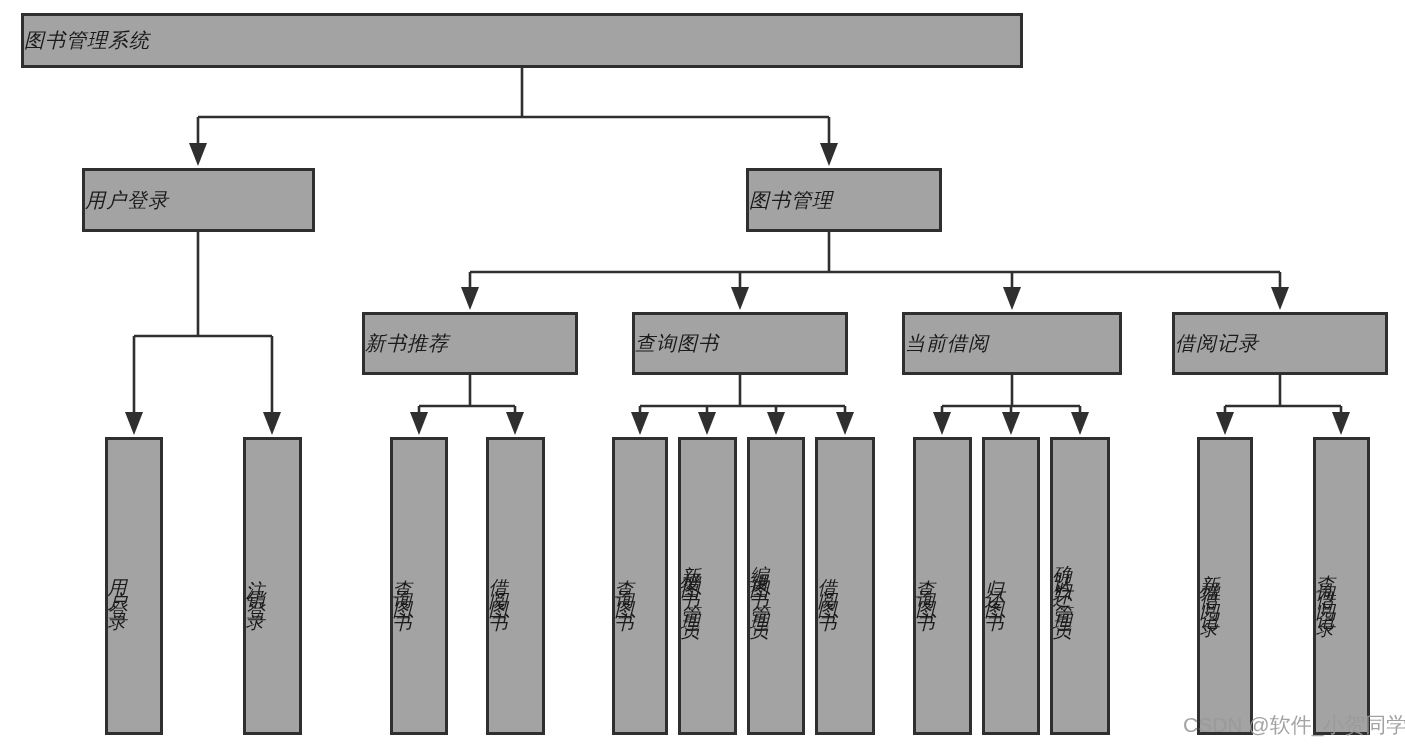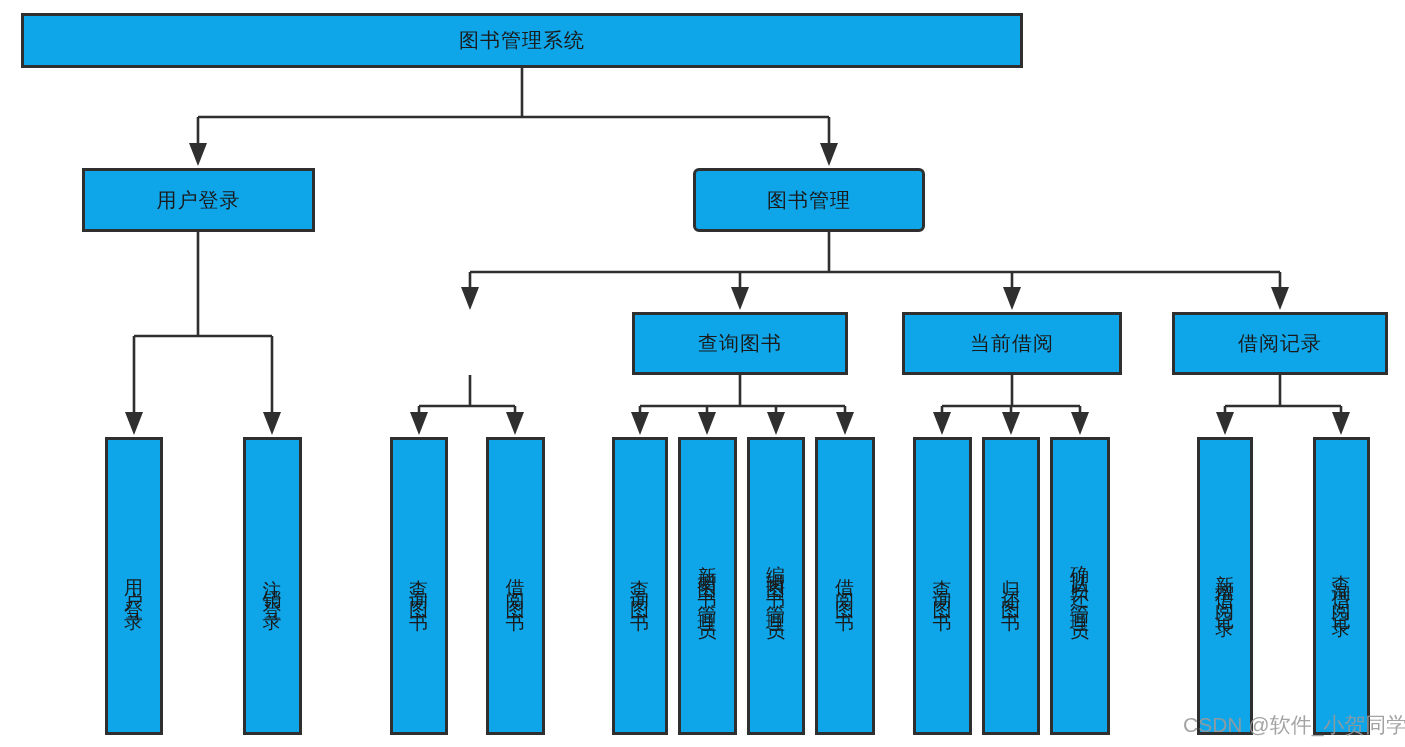--- a/index.html
+++ b/index.html
@@ -7,23 +7,23 @@
   }
   html,body{margin:0;padding:0;}
   body{
     width:1405px;height:747px;position:relative;background:var(--bg);
     font-family:"Liberation Sans",sans-serif;color:var(--text);
     overflow:hidden;
   }
   .canvas{position:absolute;inset:0;}
   svg.wires{position:absolute;left:0;top:0;z-index:1;}
   .node{
-    position:absolute;box-sizing:border-box;background:#0ea5e9;
+    position:absolute;box-sizing:border-box;background:#a3a3a3;
     border:3px solid var(--line);z-index:2;
-    display:flex;align-items:center;justify-content:center;
+    display:flex;align-items:center;justify-content:flex-start;font-style:italic;
   }
   .hbox{font-size:20px;letter-spacing:1px;}
   .vbox .vtext{
     writing-mode:vertical-rl;text-orientation:mixed;
     font-size:19px;letter-spacing:11px;line-height:1;
     white-space:nowrap;
   }
   .watermark{
     position:absolute;z-index:5;left:1183px;top:711px;
     font-size:21px;color:var(--wm);letter-spacing:0px;opacity:.9;
@@ -75,24 +75,27 @@
     </g>
   </svg>
 
   <div class="node hbox" style="left:21px;top:13px;width:1002px;height:55px;">
     <span>图书管理系统</span>
   </div>
 
   <div class="node hbox" style="left:82px;top:168px;width:233px;height:64px;">
     <span>用户登录</span>
   </div>
-  <div class="node hbox" style="left:693px;top:168px;width:232px;height:64px;border-radius:6px;">
+  <div class="node hbox" style="left:746px;top:168px;width:196px;height:64px;">
     <span>图书管理</span>
   </div>
 
+  <div class="node hbox" style="left:362px;top:312px;width:216px;height:63px;">
+    <span>新书推荐</span>
+  </div>
   <div class="node hbox" style="left:632px;top:312px;width:216px;height:63px;">
     <span>查询图书</span>
   </div>
   <div class="node hbox" style="left:902px;top:312px;width:220px;height:63px;">
     <span>当前借阅</span>
   </div>
   <div class="node hbox" style="left:1172px;top:312px;width:216px;height:63px;">
     <span>借阅记录</span>
   </div>
 

